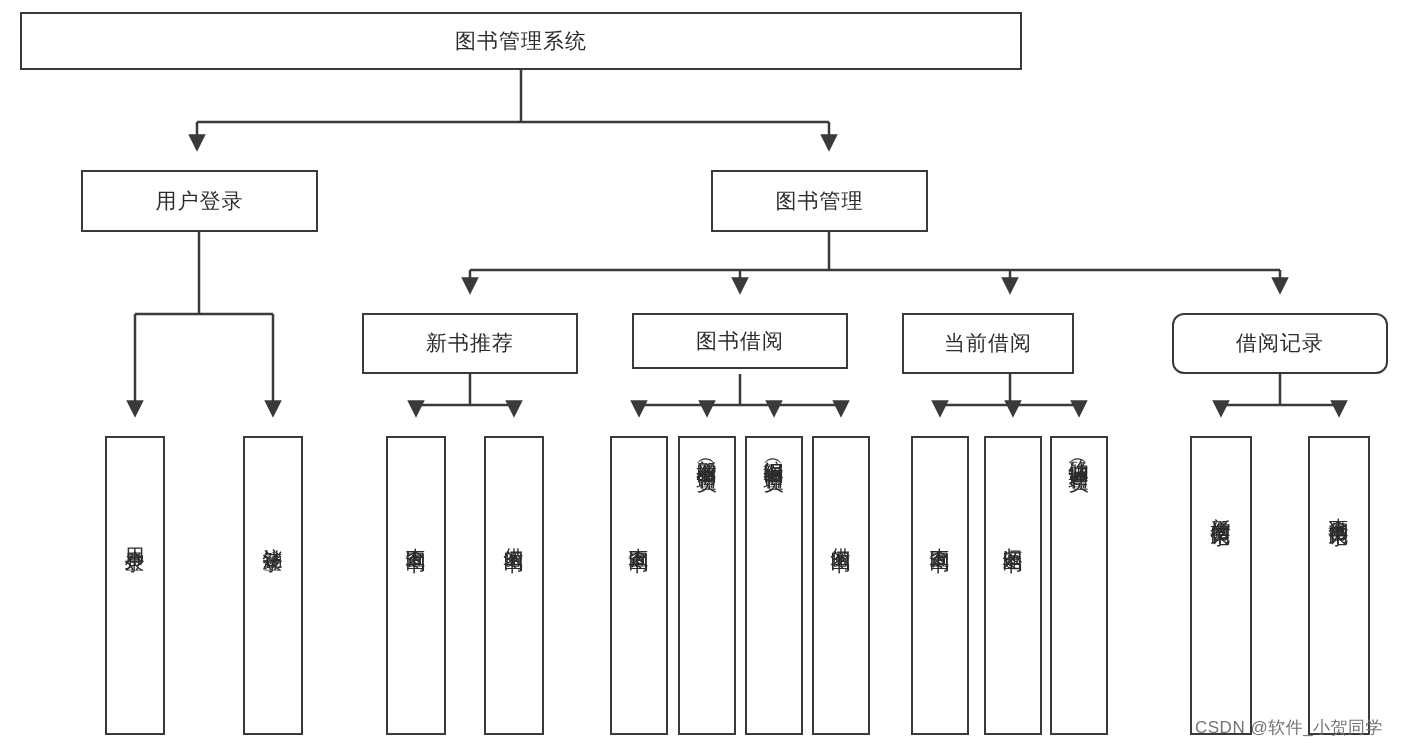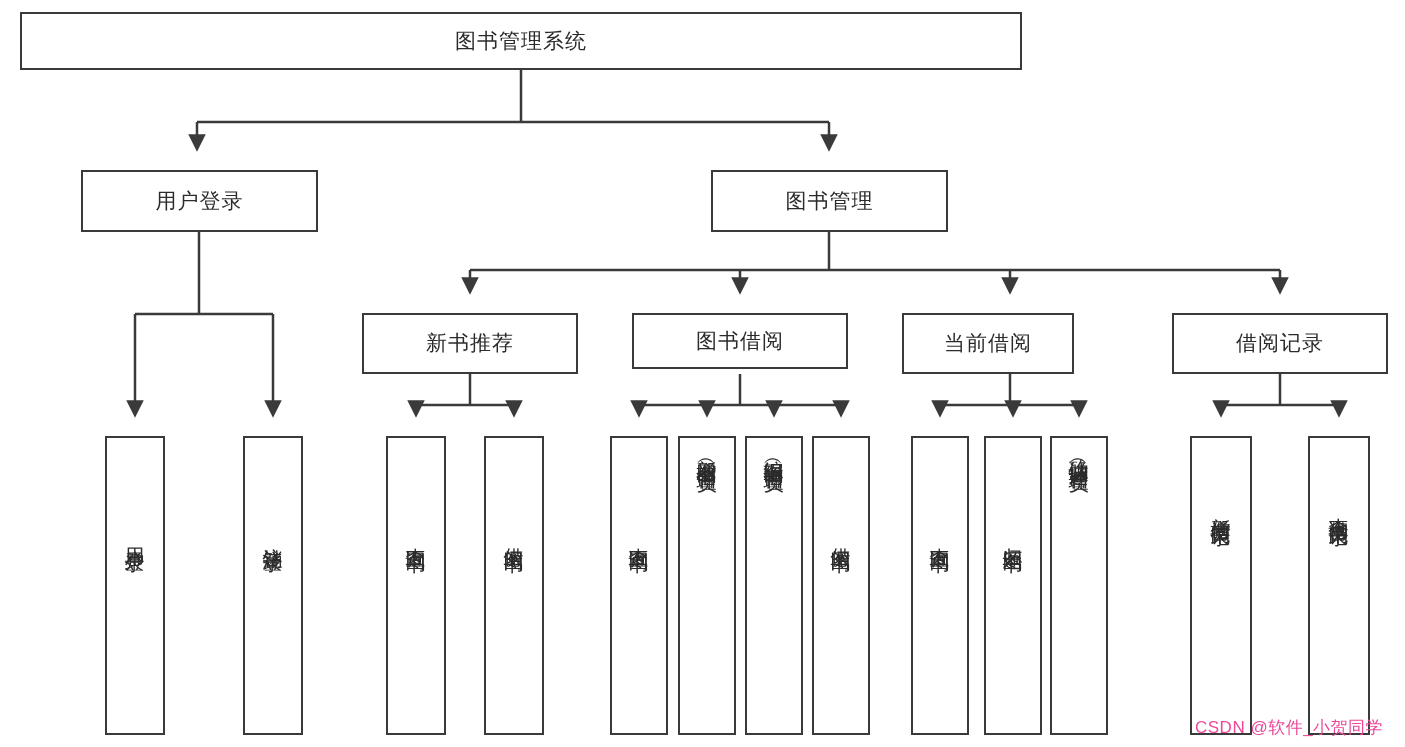--- a/index.html
+++ b/index.html
@@ -39,21 +39,21 @@
     line-height:1;
     white-space:normal;
     max-height:100%;
     margin-top:2px;
   }
   .node.leaf.mid .node-label{margin-top:90px;}
   .node.leaf.midhigh .node-label{margin-top:60px;}
   .watermark{
     position:absolute;
     font-size:17px;
-    color:#ec4899;
+    color:#737373;
     white-space:nowrap;
     z-index:5;
     letter-spacing:0.5px;
   }
 </style>
 </head>
 <body>
 
 <div id="canvas">
 
@@ -107,34 +107,34 @@
     </g>
   </svg>
 
   <div class="node" id="n-root" style="left: 20px; top: 12px; width: 1002px; height: 58px;">
     <span class="node-label">图书管理系统</span>
   </div>
 
   <div class="node" id="n-l2-0" style="left: 81px; top: 170px; width: 237px; height: 62px;">
     <span class="node-label">用户登录</span>
   </div>
-  <div class="node" id="n-l2-1" style="left: 711px; top: 170px; width: 237px; height: 62px;">
+  <div class="node" id="n-l2-1" style="left: 711px; top: 170px; width: 217px; height: 62px;">
     <span class="node-label">图书管理</span>
   </div>
 
   <div class="node" id="n-l3-0" style="left: 362px; top: 313px; width: 216px; height: 61px;">
     <span class="node-label">新书推荐</span>
   </div>
   <div class="node" id="n-l3-1" style="left: 632px; top: 313px; width: 216px; height: 56px;">
     <span class="node-label">图书借阅</span>
   </div>
   <div class="node" id="n-l3-2" style="left: 902px; top: 313px; width: 172px; height: 61px;">
     <span class="node-label">当前借阅</span>
   </div>
-  <div class="node" id="n-l3-3" style="left: 1172px; top: 313px; width: 216px; height: 61px;">
+  <div class="node" id="n-l3-3" style="left: 1172px; top: 313px; width: 216px; height: 61px; border-radius: 12px;">
     <span class="node-label">借阅记录</span>
   </div>
 
   <div class="node leaf mid" id="n-lf-0" style="left: 105px; top: 436px; width: 60px; height: 299px;">
     <span class="node-label">用户登录</span>
   </div>
   <div class="node leaf mid" id="n-lf-1" style="left: 243px; top: 436px; width: 60px; height: 299px;">
     <span class="node-label">注销登录</span>
   </div>
   <div class="node leaf mid" id="n-lf-2" style="left: 386px; top: 436px; width: 60px; height: 299px;">

